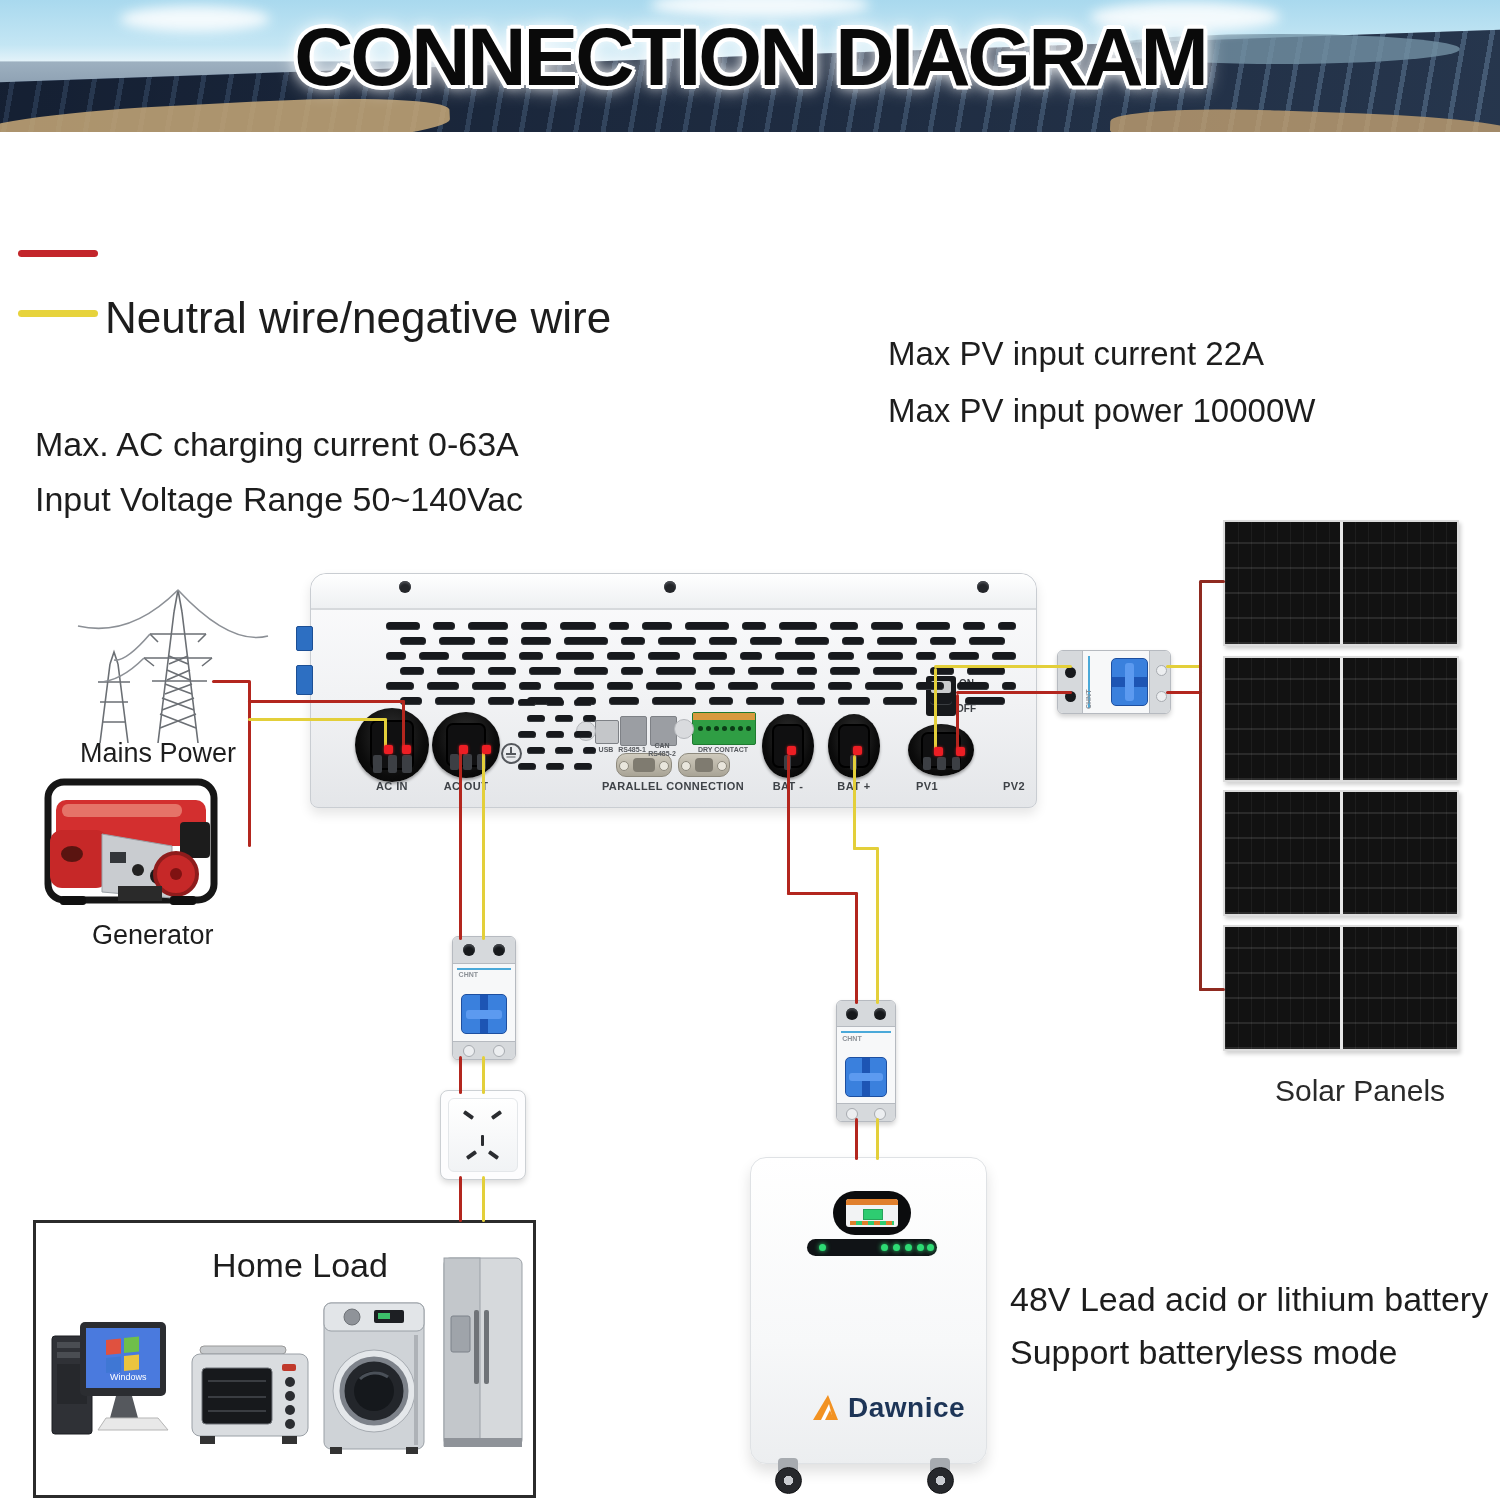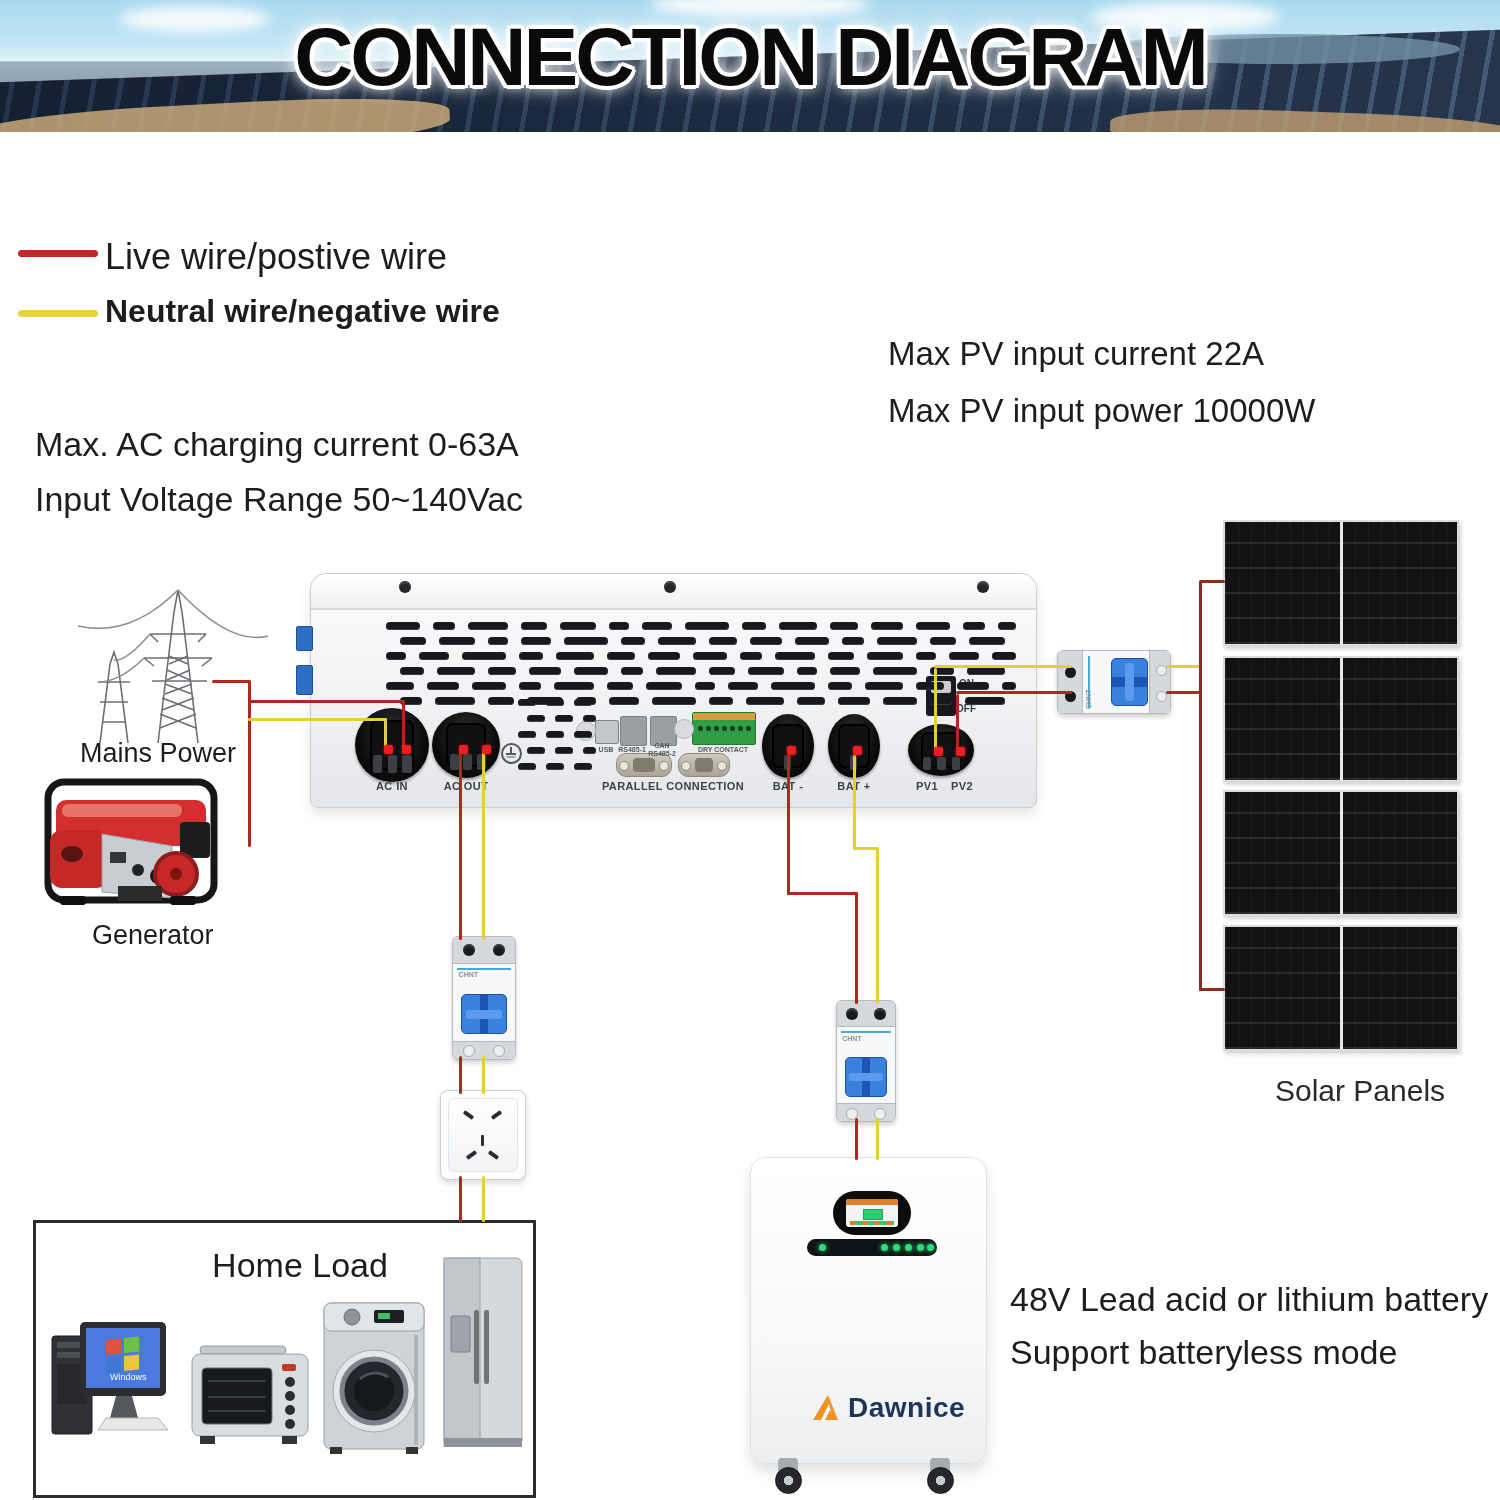--- a/index.html
+++ b/index.html
@@ -169,23 +169,22 @@
     <div class="dirt"></div>
     <div class="dirt2"></div>
     <div class="hill"></div>
     <div class="cloud" style="left:120px;top:6px;width:150px;height:26px;"></div>
     <div class="cloud" style="left:1090px;top:2px;width:190px;height:30px;"></div>
     <div class="cloud" style="left:650px;top:-8px;width:220px;height:26px;"></div>
     <div class="banner-title">CONNECTION DIAGRAM</div>
   </div>
 
   <div class="swatch" style="left:18px;top:250px;background:#c3262b;"></div>
-  <div class="txt" style="left:105px;top:236px;font-size:36px;">Live wire/postive wire</div>
   <div class="swatch" style="left:18px;top:310px;background:#e7d33c;"></div>
-  <div class="txt" style="left:105px;top:293px;font-size:32px;font-weight:bold;">Neutral wire/negative wire</div>
+  <div class="txt" style="left:105px;top:293px;font-size:44px;">Neutral wire/negative wire</div>
 
   <div class="txt" style="left:35px;top:425px;font-size:34px;">Max. AC charging current 0-63A</div>
   <div class="txt" style="left:35px;top:480px;font-size:34px;">Input Voltage Range 50~140Vac</div>
   <div class="txt" style="left:888px;top:335px;font-size:33px;">Max PV input current 22A</div>
   <div class="txt" style="left:888px;top:392px;font-size:33px;">Max PV input power 10000W</div>
 
   <svg class="abs" style="left:70px;top:560px;" width="200" height="185" viewBox="0 0 200 185">
     <g stroke="#6b6f74" stroke-width="1.6" fill="none">
       <path d="M88 183 L104 52 M128 183 L112 52"></path>
       <path d="M104 52 L108 30 L112 52"></path>
@@ -280,21 +279,21 @@
   <div class="pvswitch"></div>
   <div class="onoff" style="left:959px;top:678px;">ON</div>
   <div class="onoff" style="left:956px;top:703px;">OFF</div>
 
   <div class="plabel" style="left:392px;top:780px;">AC IN</div>
   <div class="plabel" style="left:466px;top:780px;">AC OUT</div>
   <div class="plabel" style="left:673px;top:780px;">PARALLEL CONNECTION</div>
   <div class="plabel" style="left:788px;top:780px;">BAT -</div>
   <div class="plabel" style="left:854px;top:780px;">BAT +</div>
   <div class="plabel" style="left:927px;top:780px;">PV1</div>
-  <div class="plabel" style="left:958px;top:780px;padding-left:8px;">PV2</div>
+  <div class="plabel" style="left:1010px;top:780px;padding-left:8px;">PV2</div>
   <div class="mlabel" style="left:606px;top:746px;">USB</div>
   <div class="mlabel" style="left:632px;top:746px;">RS485-1</div>
   <div class="mlabel" style="left:662px;top:742px;">CAN</div>
   <div class="mlabel" style="left:662px;top:750px;">RS485-2</div>
   <div class="mlabel" style="left:723px;top:746px;">DRY CONTACT</div>
 
   <div class="hbrk">
     <div class="t">
         <span class="s" style="top:16px;"></span>
         <span class="s" style="top:40px;"></span>

